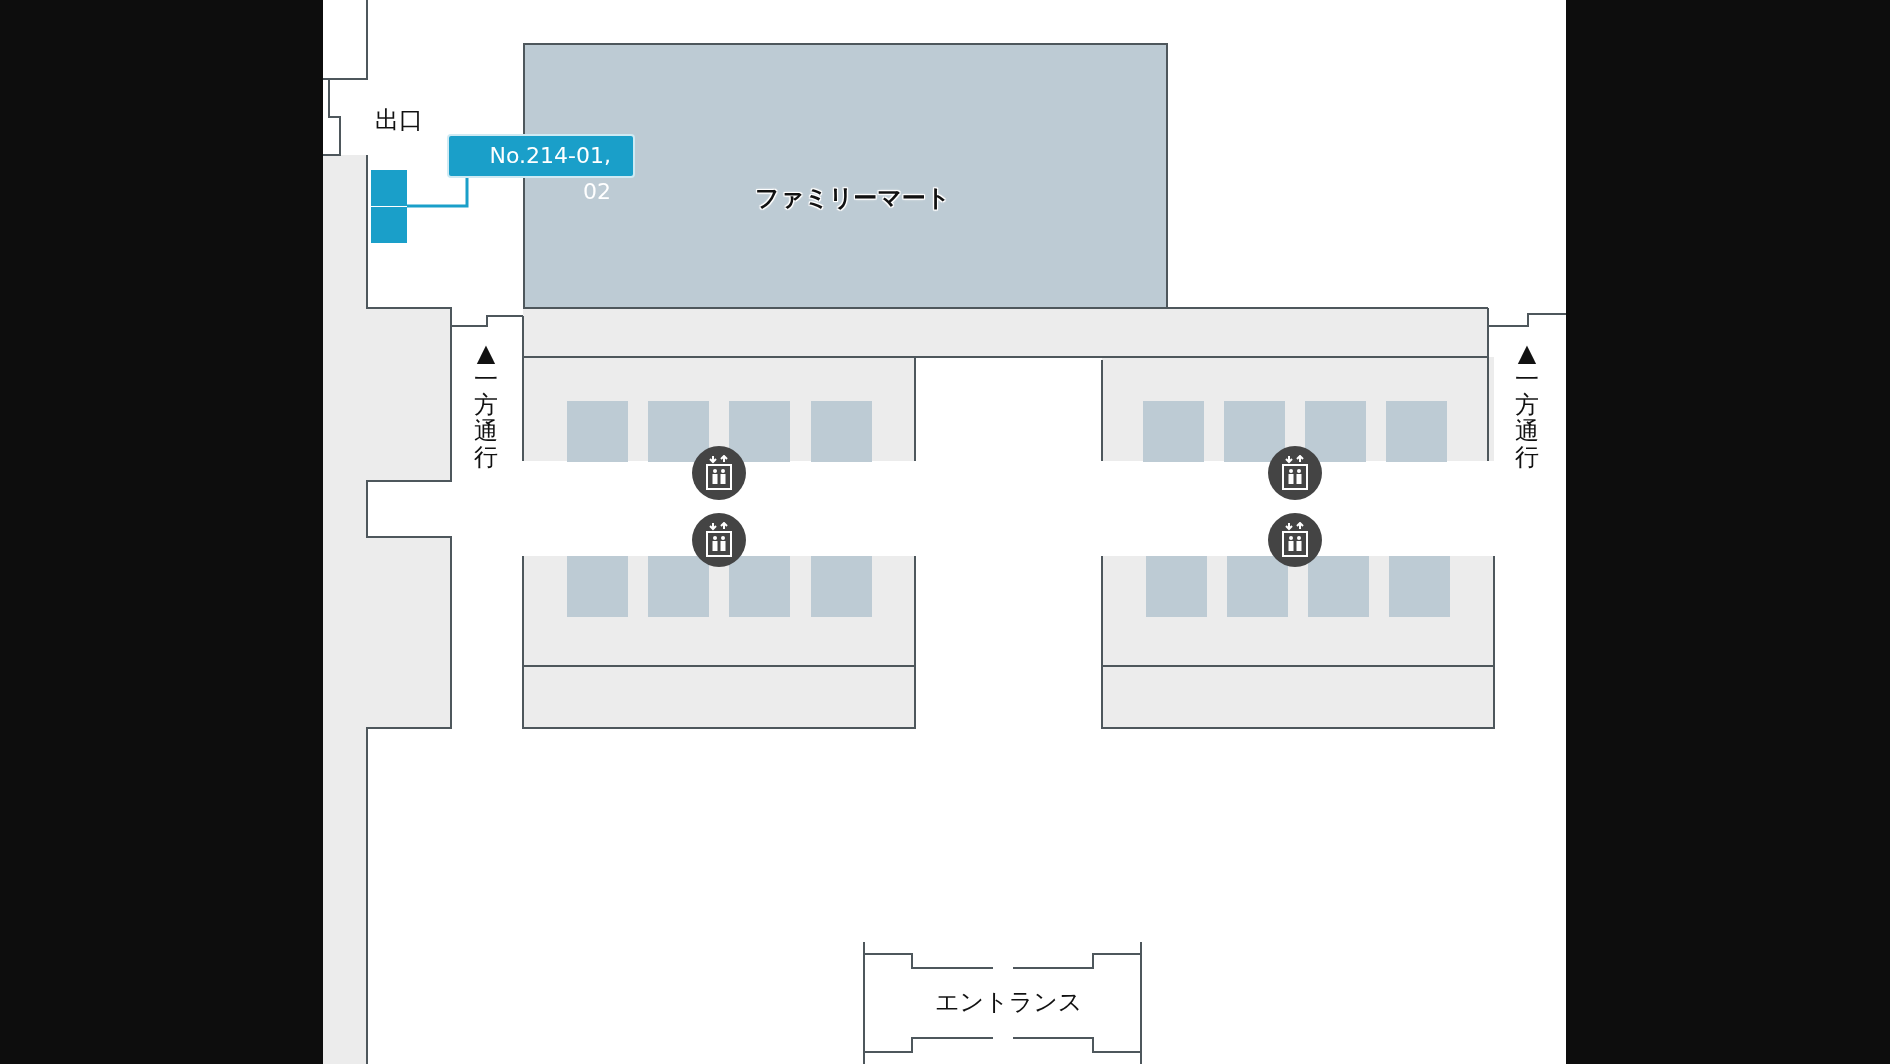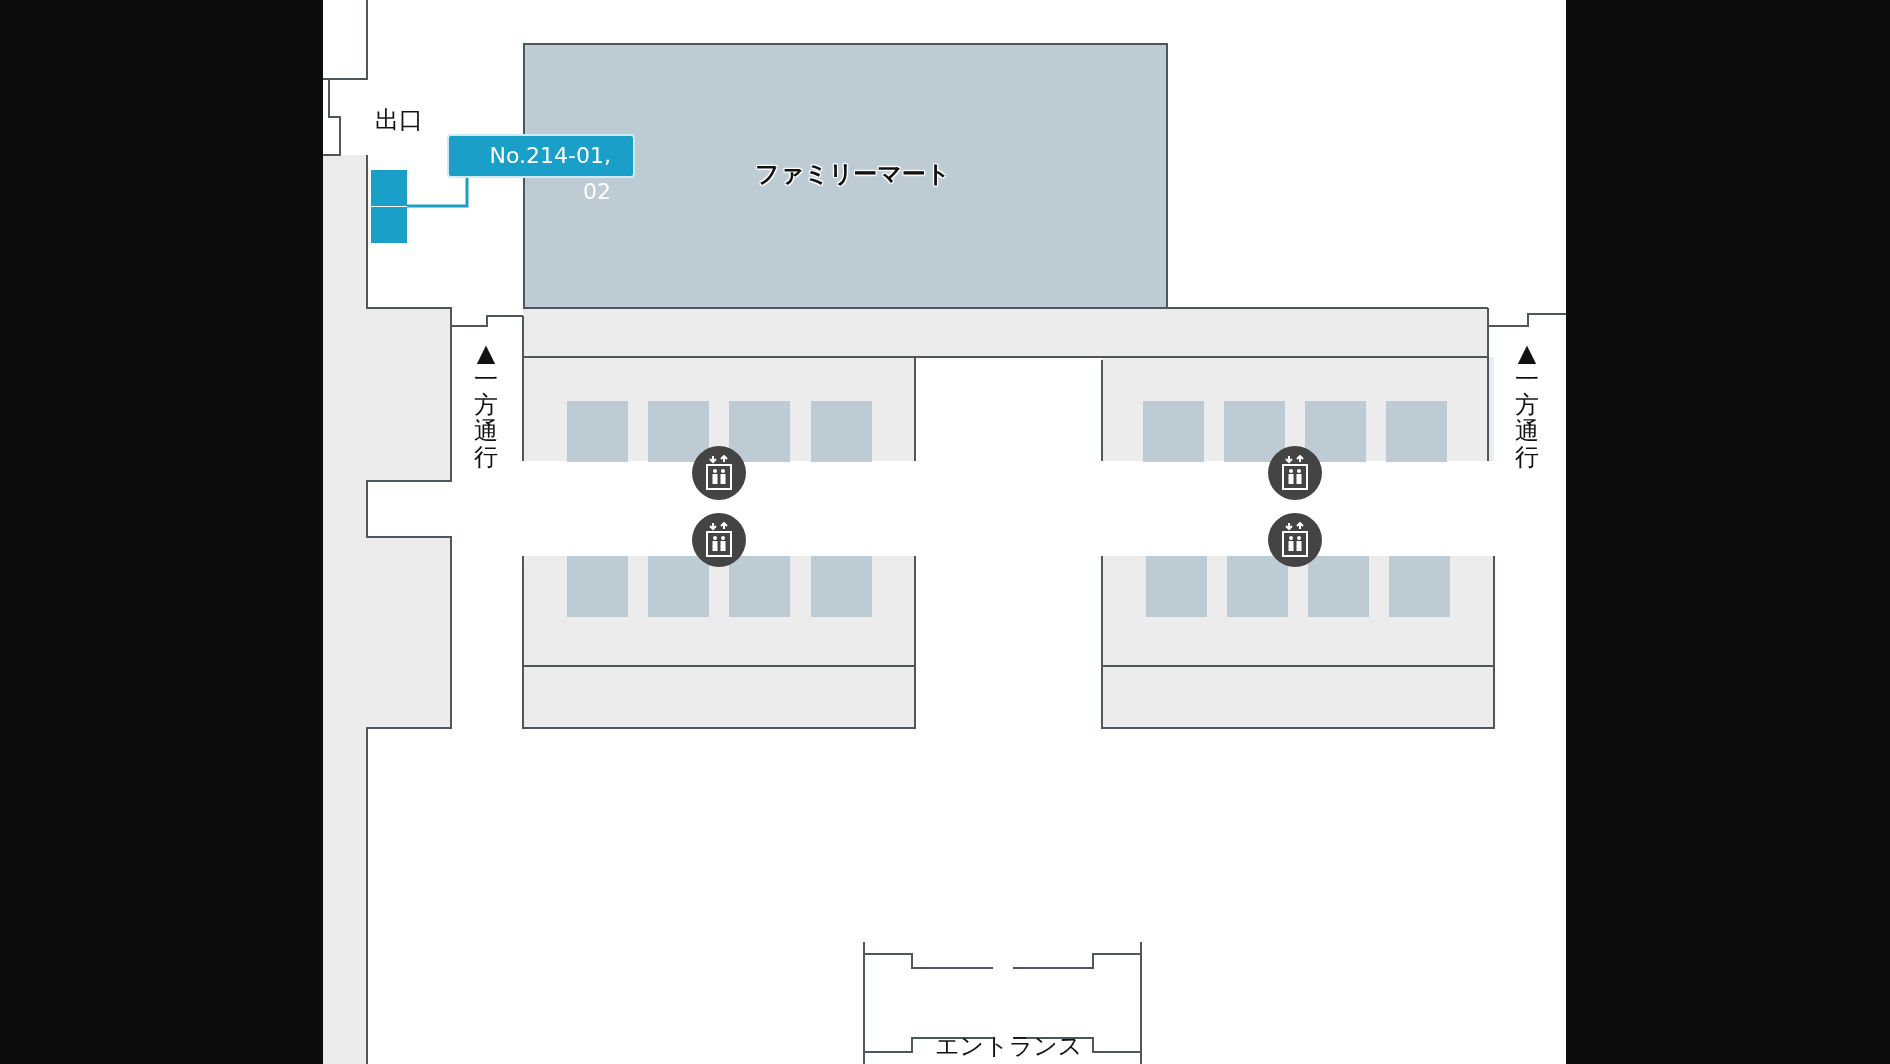--- a/index.html
+++ b/index.html
@@ -3,21 +3,21 @@
 <meta charset="utf-8">
 <style>
   html, body { margin:0; padding:0; }
   body { width:1890px; height:1064px; background:#0d0d0d; position:relative; overflow:hidden; font-family:"DejaVu Sans", sans-serif; }
   .map { position:absolute; left:323px; top:0; width:1243px; height:1064px; background:#ffffff; overflow:hidden; }
   .abs { position:absolute; }
   .store { background:#bdcbd4; border:2px solid #4e575c; box-sizing:border-box; }
   .band { background:#ececec; }
   .slot { background:#bdcbd4; position:absolute; }
   .label-jp { position:absolute; color:#111; font-weight:bold; white-space:nowrap; }
-  .store-label { font-size:24px; font-weight:bold; color:#111; text-shadow: 0 0 3px #fff, 0 0 3px #fff, 1px 1px 0 #fff, -1px -1px 0 #fff, 1px -1px 0 #fff, -1px 1px 0 #fff; }
+  .store-label { font-size:24px; font-weight:bold; color:#111; text-shadow: 0 0 3px #fff, 0 0 3px #fff, 1px 1px 0 #fff, -1px -1px 0 #fff, 1px -1px 0 #fff, -1px 1px 0 #fff; margin-top: 24px; }
   .vtext { position:absolute; width:30px; text-align:center; font-size:24px; line-height:26px; color:#111; }
   .elev { position:absolute; width:54px; height:54px; border-radius:50%; background:#444444; display:flex; align-items:center; justify-content:center; }
   .callout { position:absolute; background:#1a9fc9; color:#fff; border:2px solid #cfeaf3; border-radius:4px; font-size:22px; padding:2px 22px; box-sizing:border-box; font-family:"DejaVu Sans", sans-serif;text-align:right; }
   .highlight { position:absolute; background:#1a9fc9; }
   svg.lines { position:absolute; left:0; top:0; }
 </style>
 </head>
 <body>
 
 <div class="map">
@@ -167,14 +167,14 @@
         </g>
         <g fill="#fff">
           <circle cx="13" cy="16" r="2"></circle>
           <rect x="10.5" y="19" width="5" height="10"></rect>
           <circle cx="21" cy="16" r="2"></circle>
           <rect x="18.5" y="19" width="5" height="10"></rect>
         </g>
       </svg>
   </div>
 
-  <div class="label-jp" style="left:612px; top:986px; font-size:24px; font-weight:normal;margin-top:44px;">エントランス</div>
+  <div class="label-jp" style="left:612px; top:986px; font-size:24px; font-weight:normal;">エントランス</div>
 </div>
 
 </body></html>

